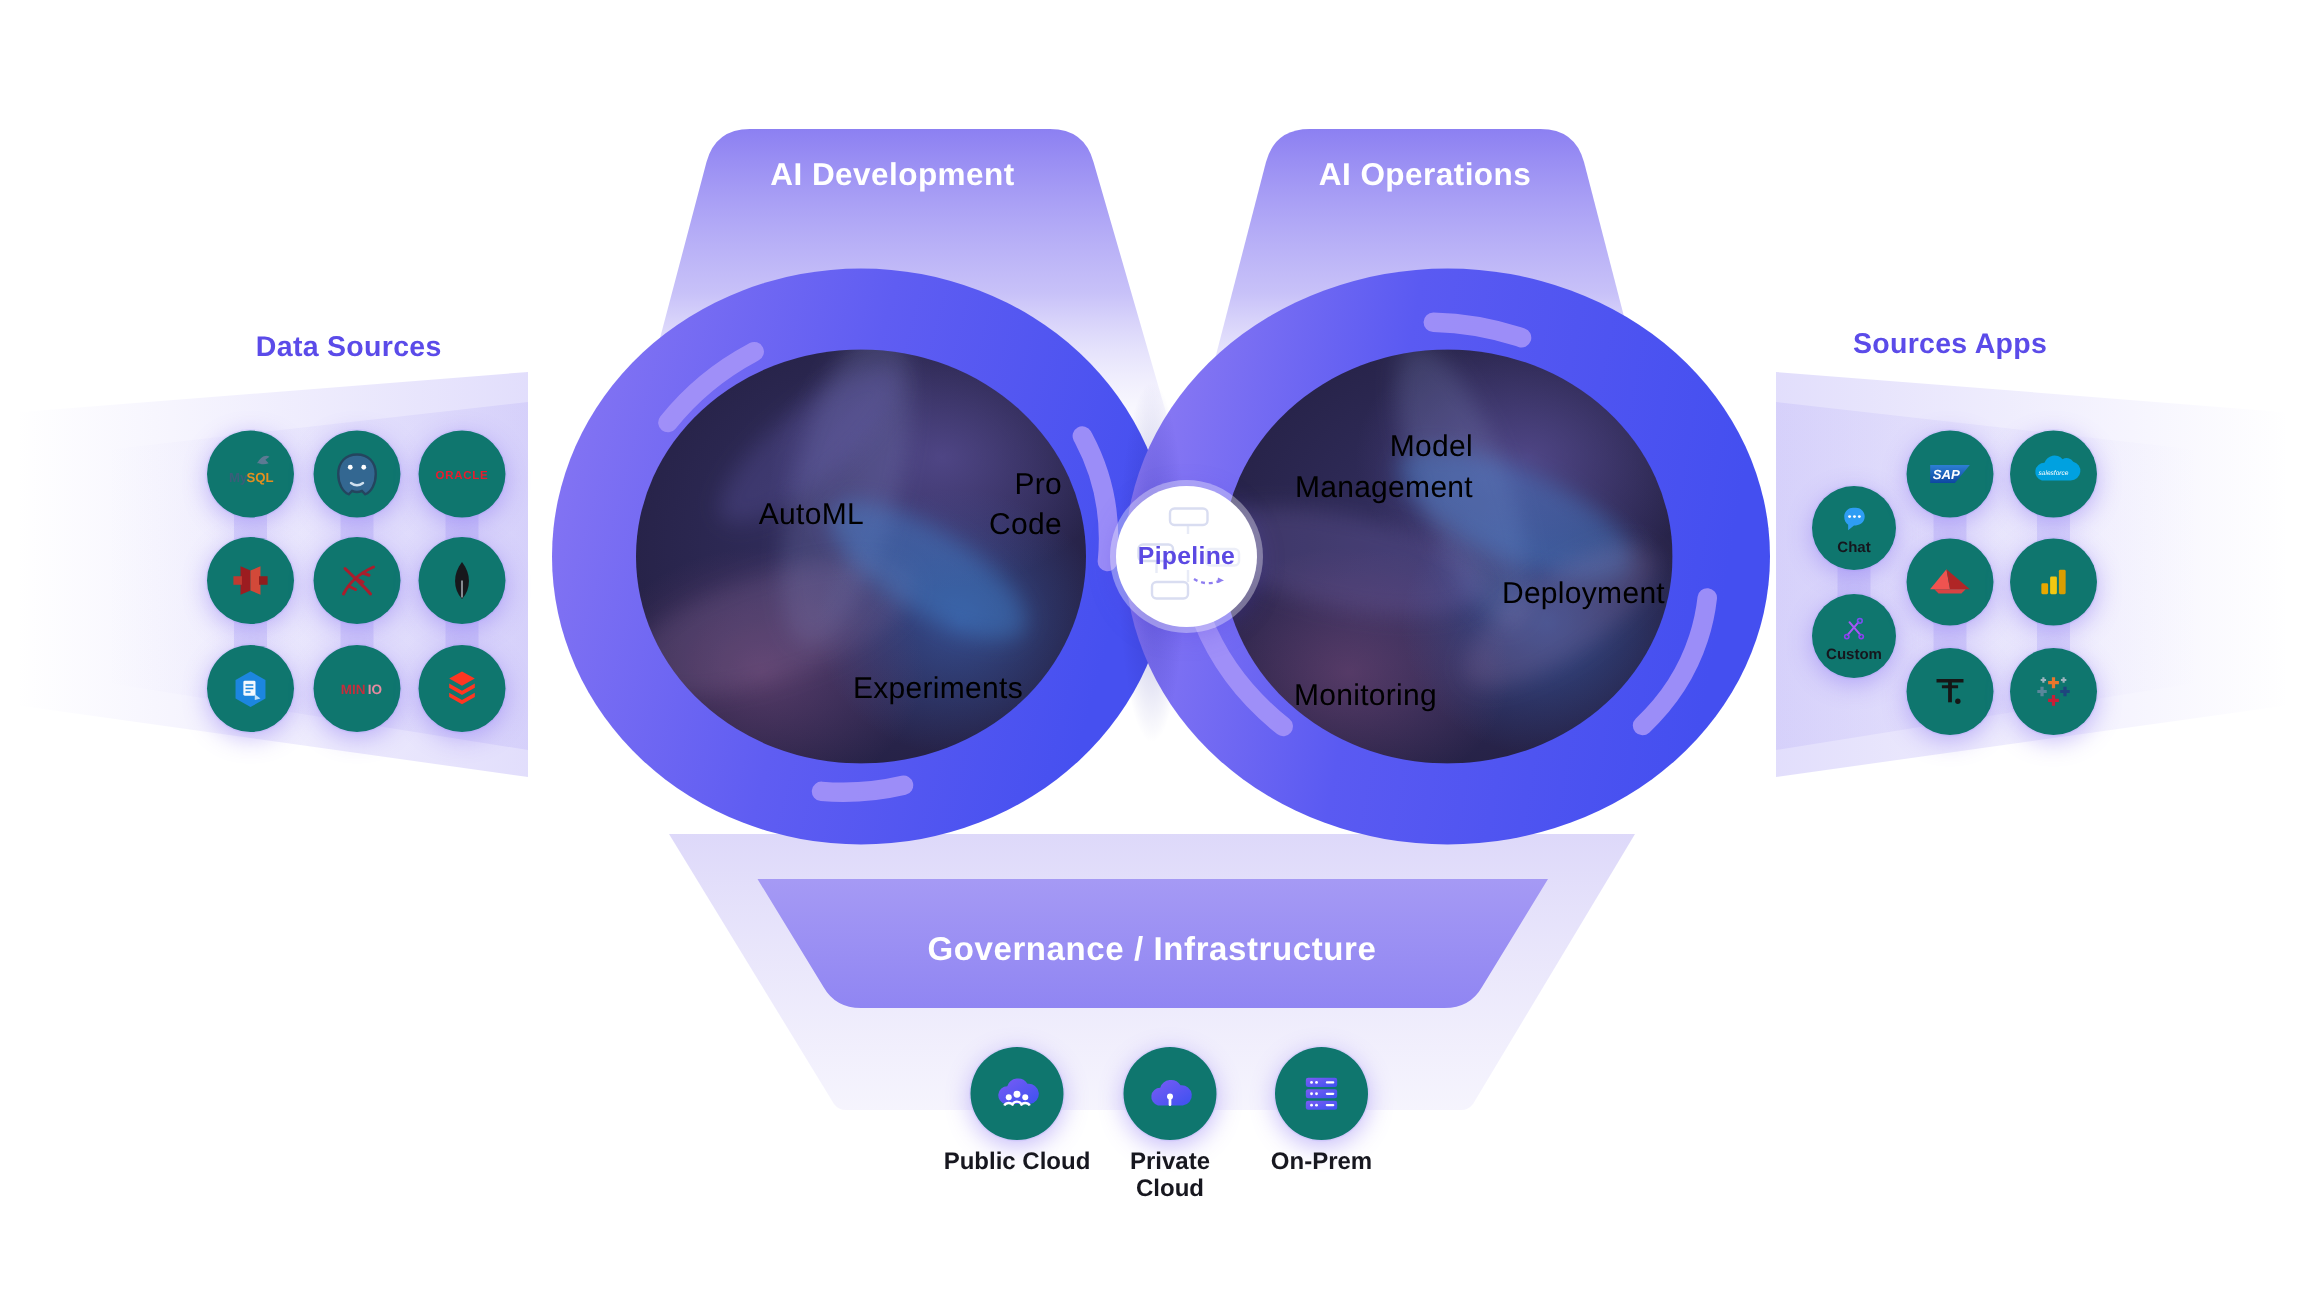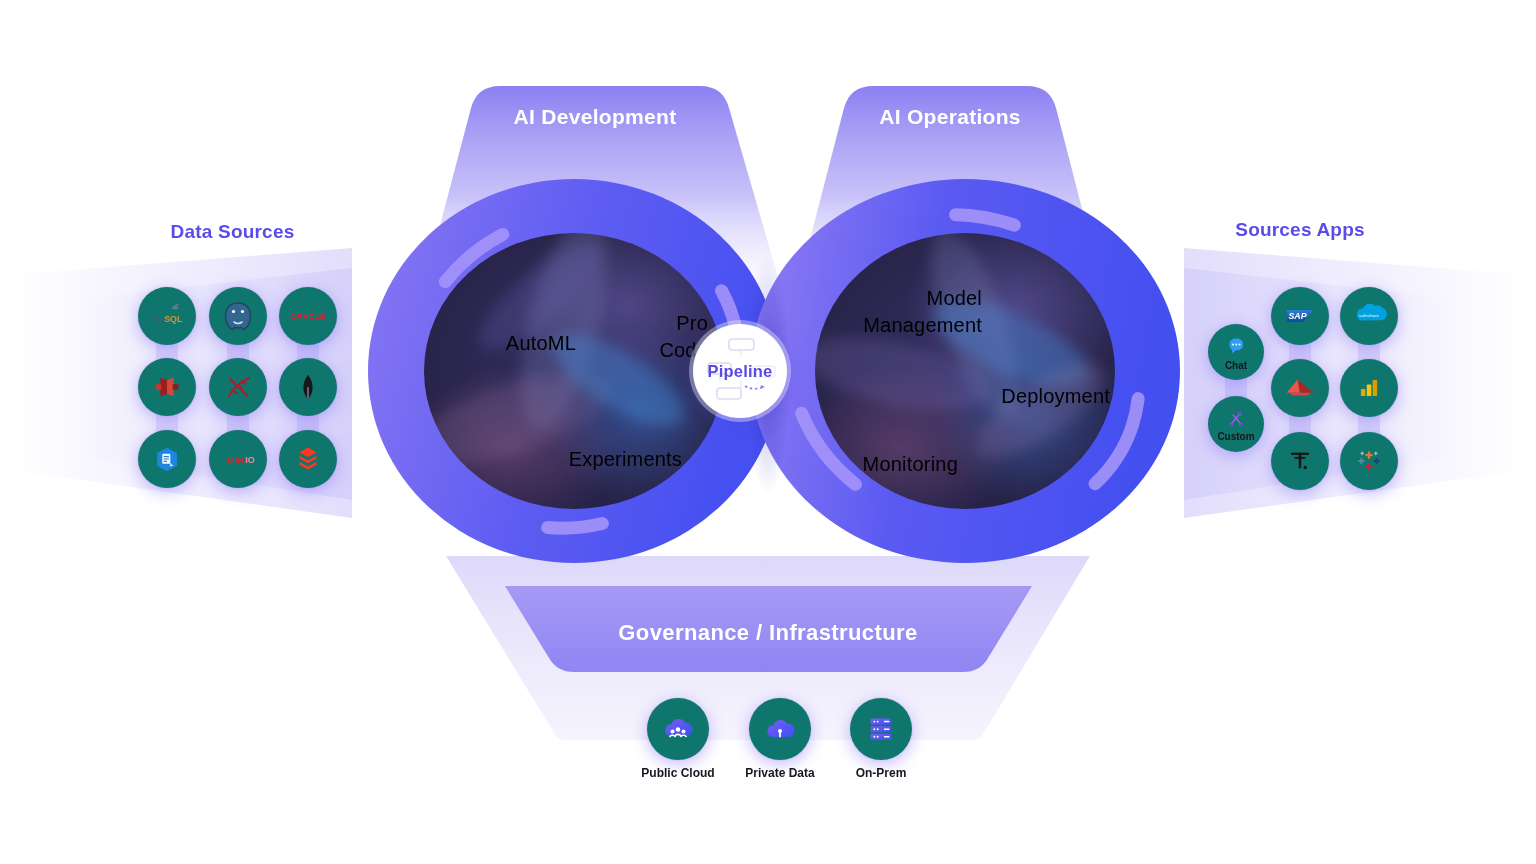--- a/index.html
+++ b/index.html
@@ -42,35 +42,35 @@
   .loop-label{
     position:absolute;z-index:5;color:#000000;font-size:20px;font-weight:500;
     text-align:right;line-height:1.35;letter-spacing:.2px;
   }
   .loop-title{
     position:absolute;z-index:1;color:#ffffff;font-size:21px;font-weight:700;
     text-align:center;letter-spacing:.3px;
   }
   
   #hub{
-    position:absolute;left:693px;top:324px;width:94px;height:94px;border-radius:50%;
+    position:absolute;left:744px;top:324px;width:94px;height:94px;border-radius:50%;
     background:#fff;z-index:7;box-shadow:0 0 0 4px rgba(255,255,255,.35),0 4px 18px rgba(90,70,220,.35);
     display:flex;align-items:center;justify-content:center;
   }
   #hub .hub-art{position:absolute;inset:0;}
   #hub .hub-word{
     position:relative;z-index:2;font-size:16.5px;font-weight:800;color:#5b49e3;letter-spacing:.2px;
   }
   
   .gov-title{
     position:absolute;z-index:4;color:#fff;font-size:22px;font-weight:700;
     text-align:center;letter-spacing:.4px;
   }
   .env-label{
-    position:absolute;z-index:6;text-align:center;font-size:12px;font-weight:700;color:#17171f;
+    position:absolute;z-index:6;text-align:center;font-size:16px;font-weight:700;color:#17171f;
   }
   
   svg text{font-family:"Liberation Sans", sans-serif;}
 </style>
 </head>
 <body>
 
 <div id="stage">
 
   <svg class="abs" width="1536" height="864" style="left:0;top:0;z-index:0">
@@ -356,16 +356,16 @@
           <circle cx="16.5" cy="20.2" r="1"></circle>
           <rect x="23" y="19.4" width="6" height="1.6" rx=".8"></rect>
         <circle cx="13" cy="28.2" r="1"></circle>
           <circle cx="16.5" cy="28.2" r="1"></circle>
           <rect x="23" y="27.4" width="6" height="1.6" rx=".8"></rect>
       </g>
     </svg>
   </div>
 
   <div class="env-label" style="left:628px;top:766px;width:100px;">Public Cloud</div>
-  <div class="env-label" style="left:730px;top:766px;width:100px;">Private Data</div>
+  <div class="env-label" style="left:730px;top:766px;width:100px;">Private Cloud</div>
   <div class="env-label" style="left:831px;top:766px;width:100px;">On-Prem</div>
 
 </div>
 
 </body></html>

